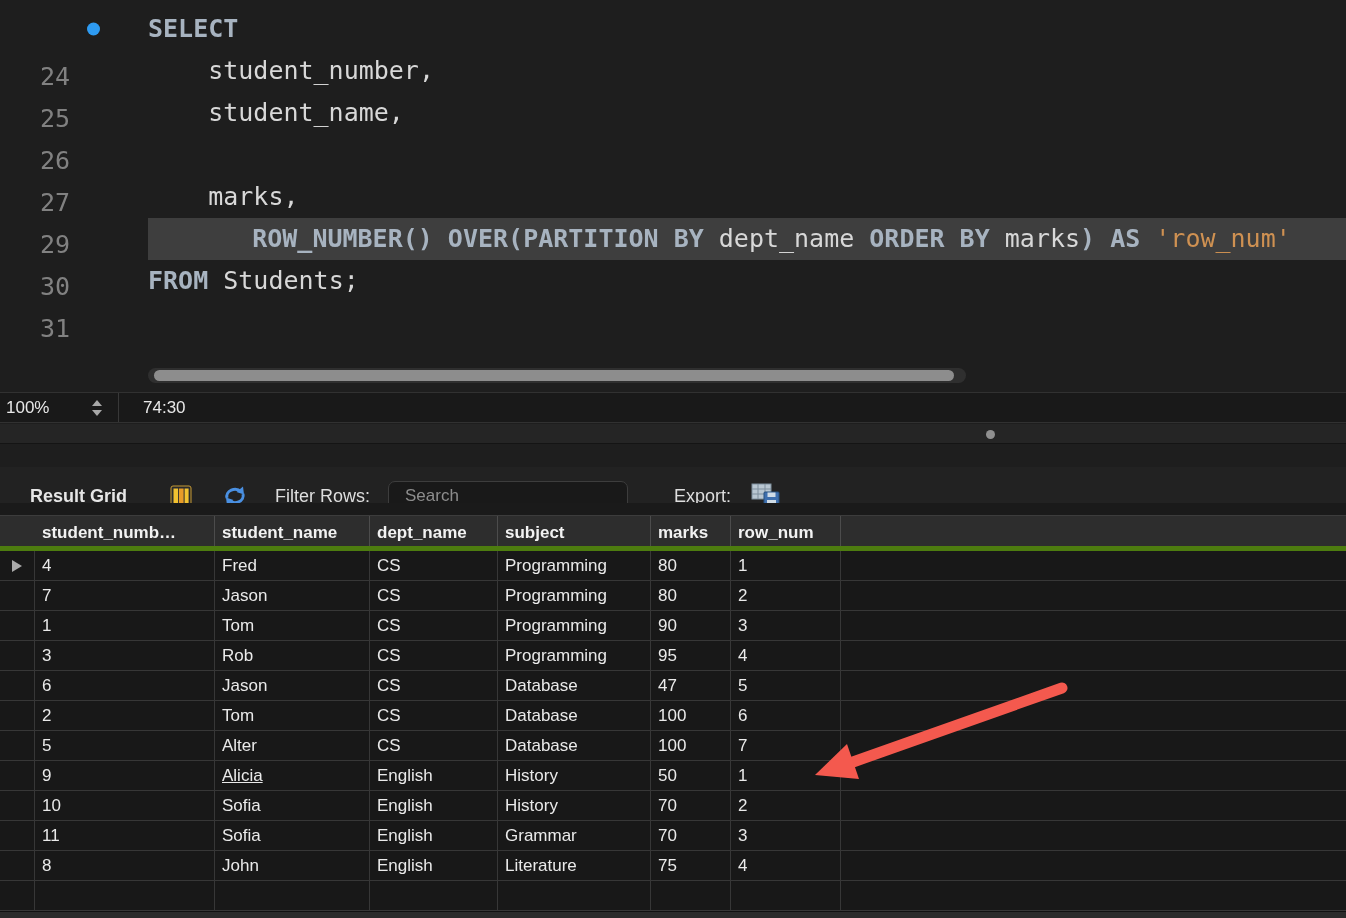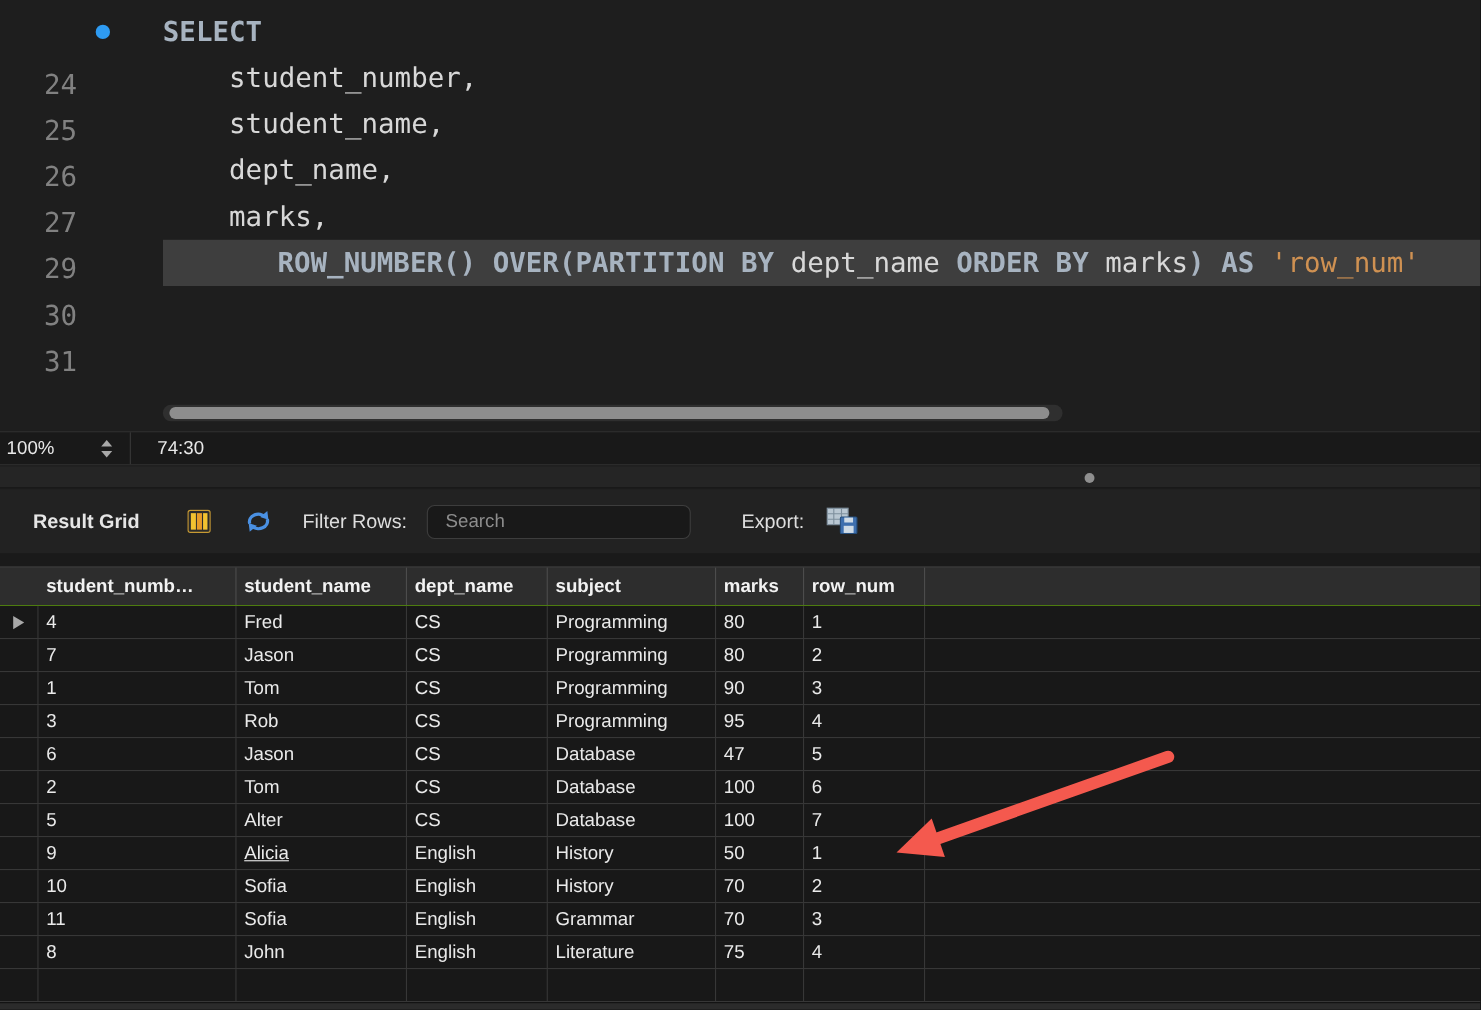--- a/index.html
+++ b/index.html
@@ -39,39 +39,39 @@
               border-top:6px solid #a8a8a8; margin-top:4px; }
   .vdiv { width:1px; align-self:stretch; background:#383838; margin-left:16px; }
   .pos-label { margin-left:24px; }
 
   
   .splitter { position:absolute; top:424px; left:0; right:0; height:20px; background:#252525;
               border-bottom:1px solid #141414; }
   .grip { position:absolute; left:986px; top:6px; width:9px; height:9px; border-radius:50%; background:#8f8f8f; }
 
   
-  .toolbar { position:absolute; top:445px; left:0; right:0; height:58px; background:#222222;
+  .toolbar { position:absolute; top:467px; left:0; right:0; height:58px; background:#222222;
              display:flex; align-items:center; color:#e6e6e6; font-size:18px; }
   .tb-title { margin-left:30px; font-weight:bold; }
   .tb-icon { display:flex; align-items:center; cursor:pointer; }
   .icon-grid { margin-left:42px; }
   .icon-refresh { margin-left:28px; }
   .tb-label { margin-left:26px; color:#dedede; }
   .searchbox { margin-left:18px; width:240px; height:31px; background:#191919;
                border:1px solid #3d3d3d; border-radius:7px; display:flex; align-items:center; padding:0 9px; }
   .searchbox input { flex:1; background:transparent; border:none; outline:none; color:#cfcfcf;
                      font-size:17px; font-family:"Liberation Sans", sans-serif; margin-left:7px; }
   .searchbox input::placeholder { color:#8d8d8d; }
   .export-label { margin-left:46px; }
   .icon-export { margin-left:20px; }
   .pre-header { position:absolute; top:503px; left:0; right:0; height:12px; background:#1a1a1a; }
 
   
   .g-header { position:absolute; top:515px; left:0; right:0; height:36px; background:#2d2d2d;
-              border-top:1px solid #3c3c3c; border-bottom:1px solid #4d7c0f;
+              border-top:1px solid #3c3c3c; border-bottom:5px solid #4d7c0f;
               display:flex; color:#f2f2f2; font-size:17px; font-weight:bold; }
   .h-cell { line-height:34px; padding-left:7px; border-right:1px solid #4c4c4c;
             overflow:hidden; white-space:nowrap; }
   .h-marker { width:35px; padding:0; border-right:none; }
   .h-fill { flex:1; border-right:none; }
 
   
   .g-body { position:absolute; top:551px; left:0; right:0; background:#181818; }
   .g-row { display:flex; height:30px; border-bottom:1px solid #373737; }
   .g-cell { line-height:29px; padding-left:7px; border-right:1px solid #373737;
@@ -108,35 +108,35 @@
           <div class="ed-code"><span class="seg-pl">    student_number,</span></div>
         </div>
         <div class="ed-line">
           <div class="ed-num">26</div>
           <div class="ed-slot"></div>
           <div class="ed-code"><span class="seg-pl">    student_name,</span></div>
         </div>
         <div class="ed-line">
           <div class="ed-num">27</div>
           <div class="ed-slot"></div>
-          <div class="ed-code"><span class="seg-pl">    dept_name,</span></div>
         </div>
         <div class="ed-line">
           <div class="ed-num">29</div>
           <div class="ed-slot"></div>
           <div class="ed-code"><span class="seg-pl">    marks,</span></div>
         </div>
         <div class="ed-line hl">
           <div class="ed-num">30</div>
           <div class="ed-slot"></div>
           <div class="ed-code"><span class="seg-kw">    ROW_NUMBER() OVER(PARTITION BY </span><span class="seg-pl">dept_name</span><span class="seg-kw"> ORDER BY </span><span class="seg-pl">marks</span><span class="seg-kw">) AS </span><span class="seg-st">'row_num'</span></div>
         </div>
         <div class="ed-line">
           <div class="ed-num">31</div>
           <div class="ed-slot"></div>
+          <div class="ed-code"><span class="seg-kw">FROM</span><span class="seg-pl"> Students;</span></div>
         </div>
       </div>
   </div>
 
   <div class="hscroll">
     <div class="hthumb"></div>
   </div>
 
   <div class="statusbar">
     <span class="zoom-label">100%</span>

